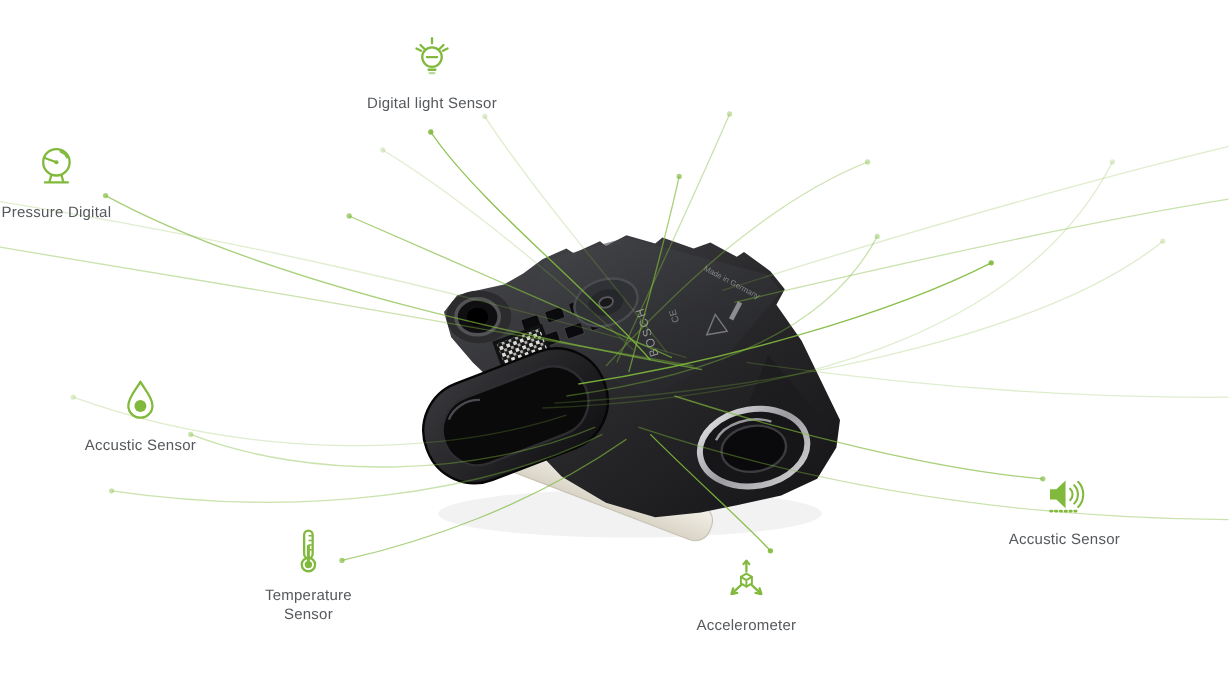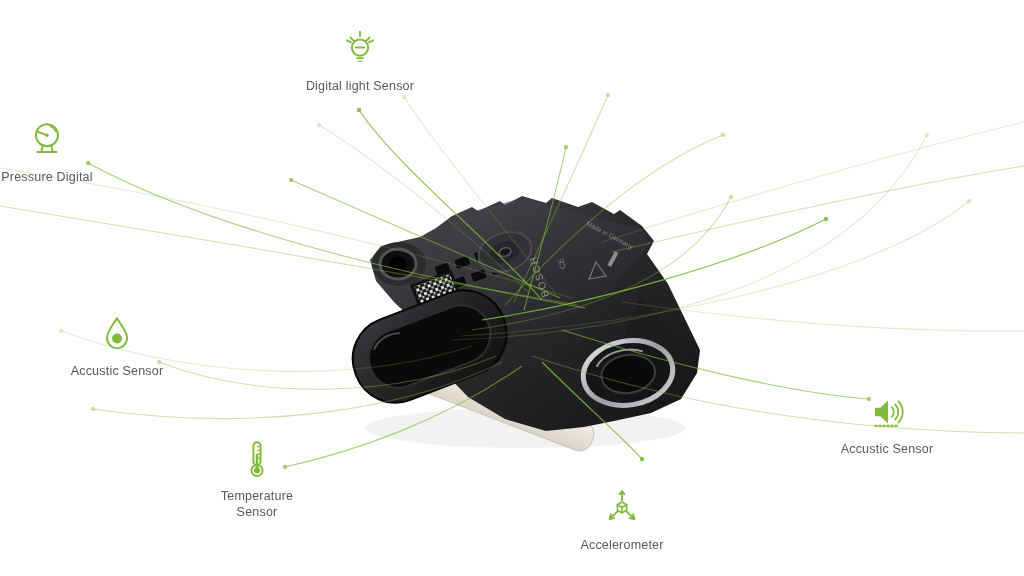--- a/index.html
+++ b/index.html
@@ -256,21 +256,21 @@
         <line x1="24.6" y1="19" x2="26.6" y2="19" stroke-width="1.3"></line>
         <line x1="24.6" y1="23" x2="26.6" y2="23" stroke-width="1.3"></line>
         <circle cx="24" cy="36" r="5.8"></circle>
         <circle class="fillg" cx="24" cy="36" r="3.2"></circle>
         <line x1="24" y1="33" x2="24" y2="20" stroke-width="2.6"></line>
       </svg>
     </span>
     <span class="lbl">Temperature Sensor</span>
   </div>
 
-  <div class="sensor" style="left:622px;top:485px">
+  <div class="sensor" style="left:622px;top:461px">
     <span class="icon">
       <svg viewBox="0 0 48 48">
         <path d="M24,17.8 L28.8,20.6 L28.8,26.3 L24,29.1 L19.2,26.3 L19.2,20.6 Z" stroke-width="1.7"></path>
         <path d="M19.2,20.6 L24,23.4 L28.8,20.6 M24,23.4 L24,29.1" stroke-width="1.7"></path>
         <line x1="24" y1="16" x2="24" y2="7"></line>
         <path d="M21.5,9.5 L24,6.5 L26.5,9.5"></path>
         <line x1="19.5" y1="27.5" x2="12" y2="34.5"></line>
         <path d="M12.5,30.6 L11,35.5 L16,34.6"></path>
         <line x1="28.5" y1="27.5" x2="36" y2="34.5"></line>
         <path d="M35.5,30.6 L37,35.5 L32,34.6"></path>

